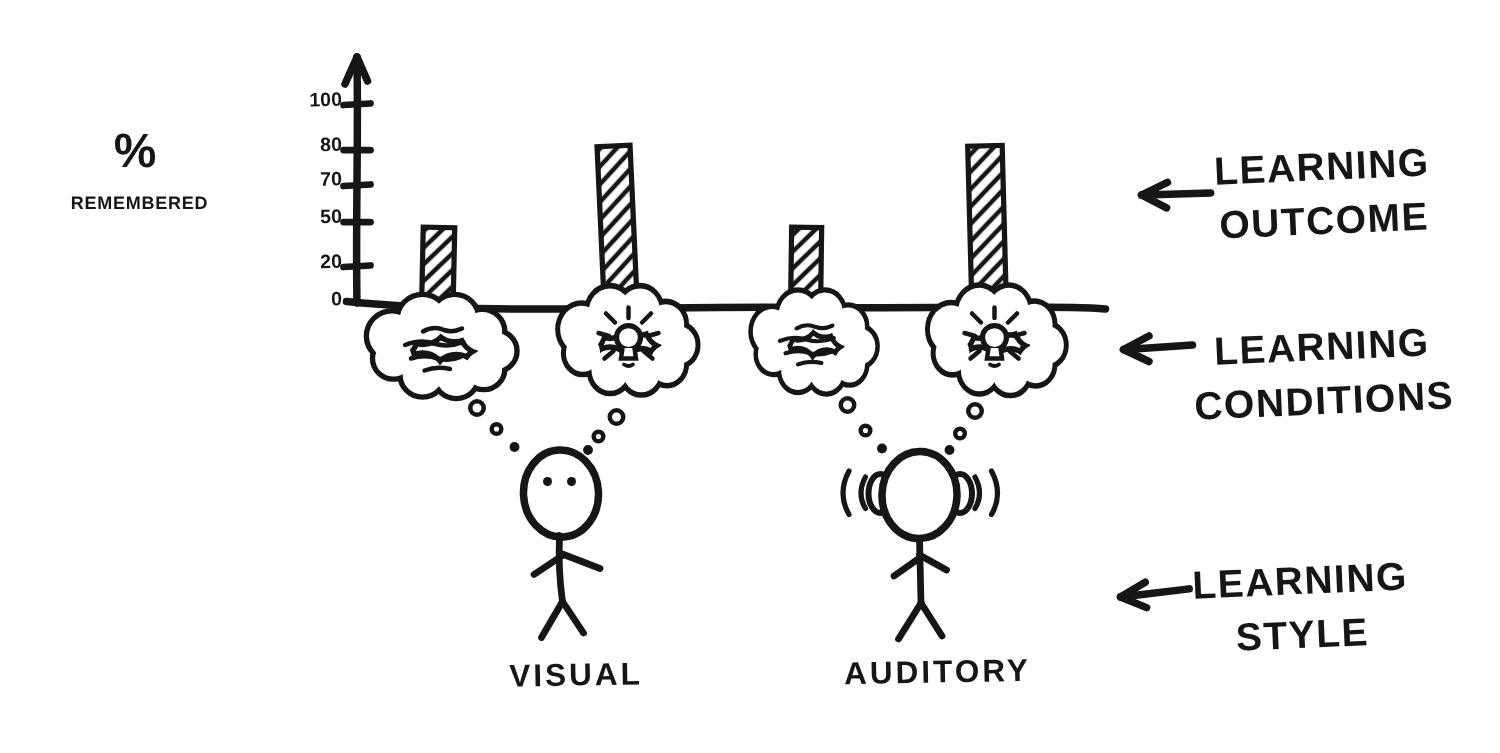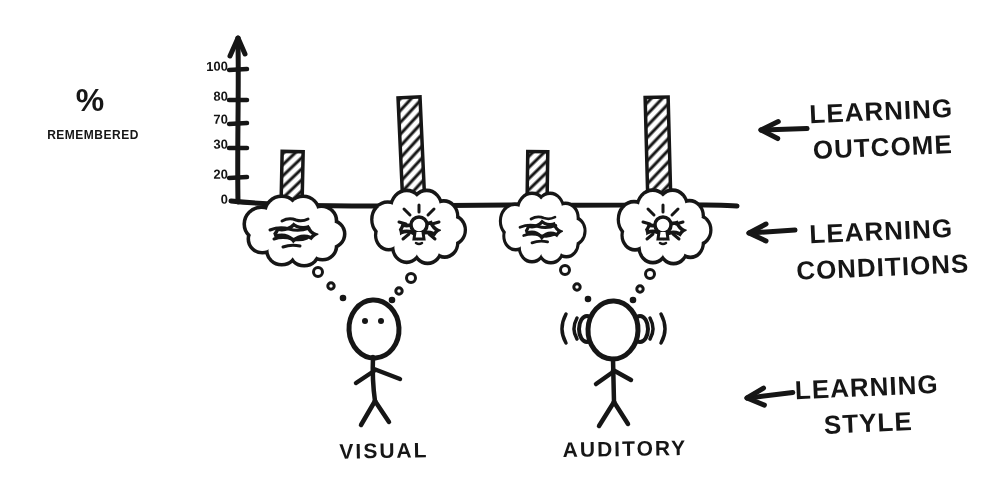--- a/index.html
+++ b/index.html
@@ -178,21 +178,21 @@
     <use href="#arrowLeft" transform="translate(749,233)"></use>
     <use href="#arrowLeft" transform="translate(747,398) rotate(-3)"></use>
   </svg>
 
   <div class="txt yaxis-title-pct">%</div>
   <div class="txt yaxis-title-word">REMEMBERED</div>
 
   <div class="txt ytick t0">100</div>
   <div class="txt ytick t1">80</div>
   <div class="txt ytick t2">70</div>
-  <div class="txt ytick t3">30</div>
+  <div class="txt ytick t3">50</div>
   <div class="txt ytick t4">20</div>
   <div class="txt ytick t5">0</div>
 
   <div class="txt cat visual">VISUAL</div>
   <div class="txt cat auditory">AUDITORY</div>
 
   <div class="anno outcome">
     <div>LEARNING</div>
     <div>OUTCOME</div>
   </div>

